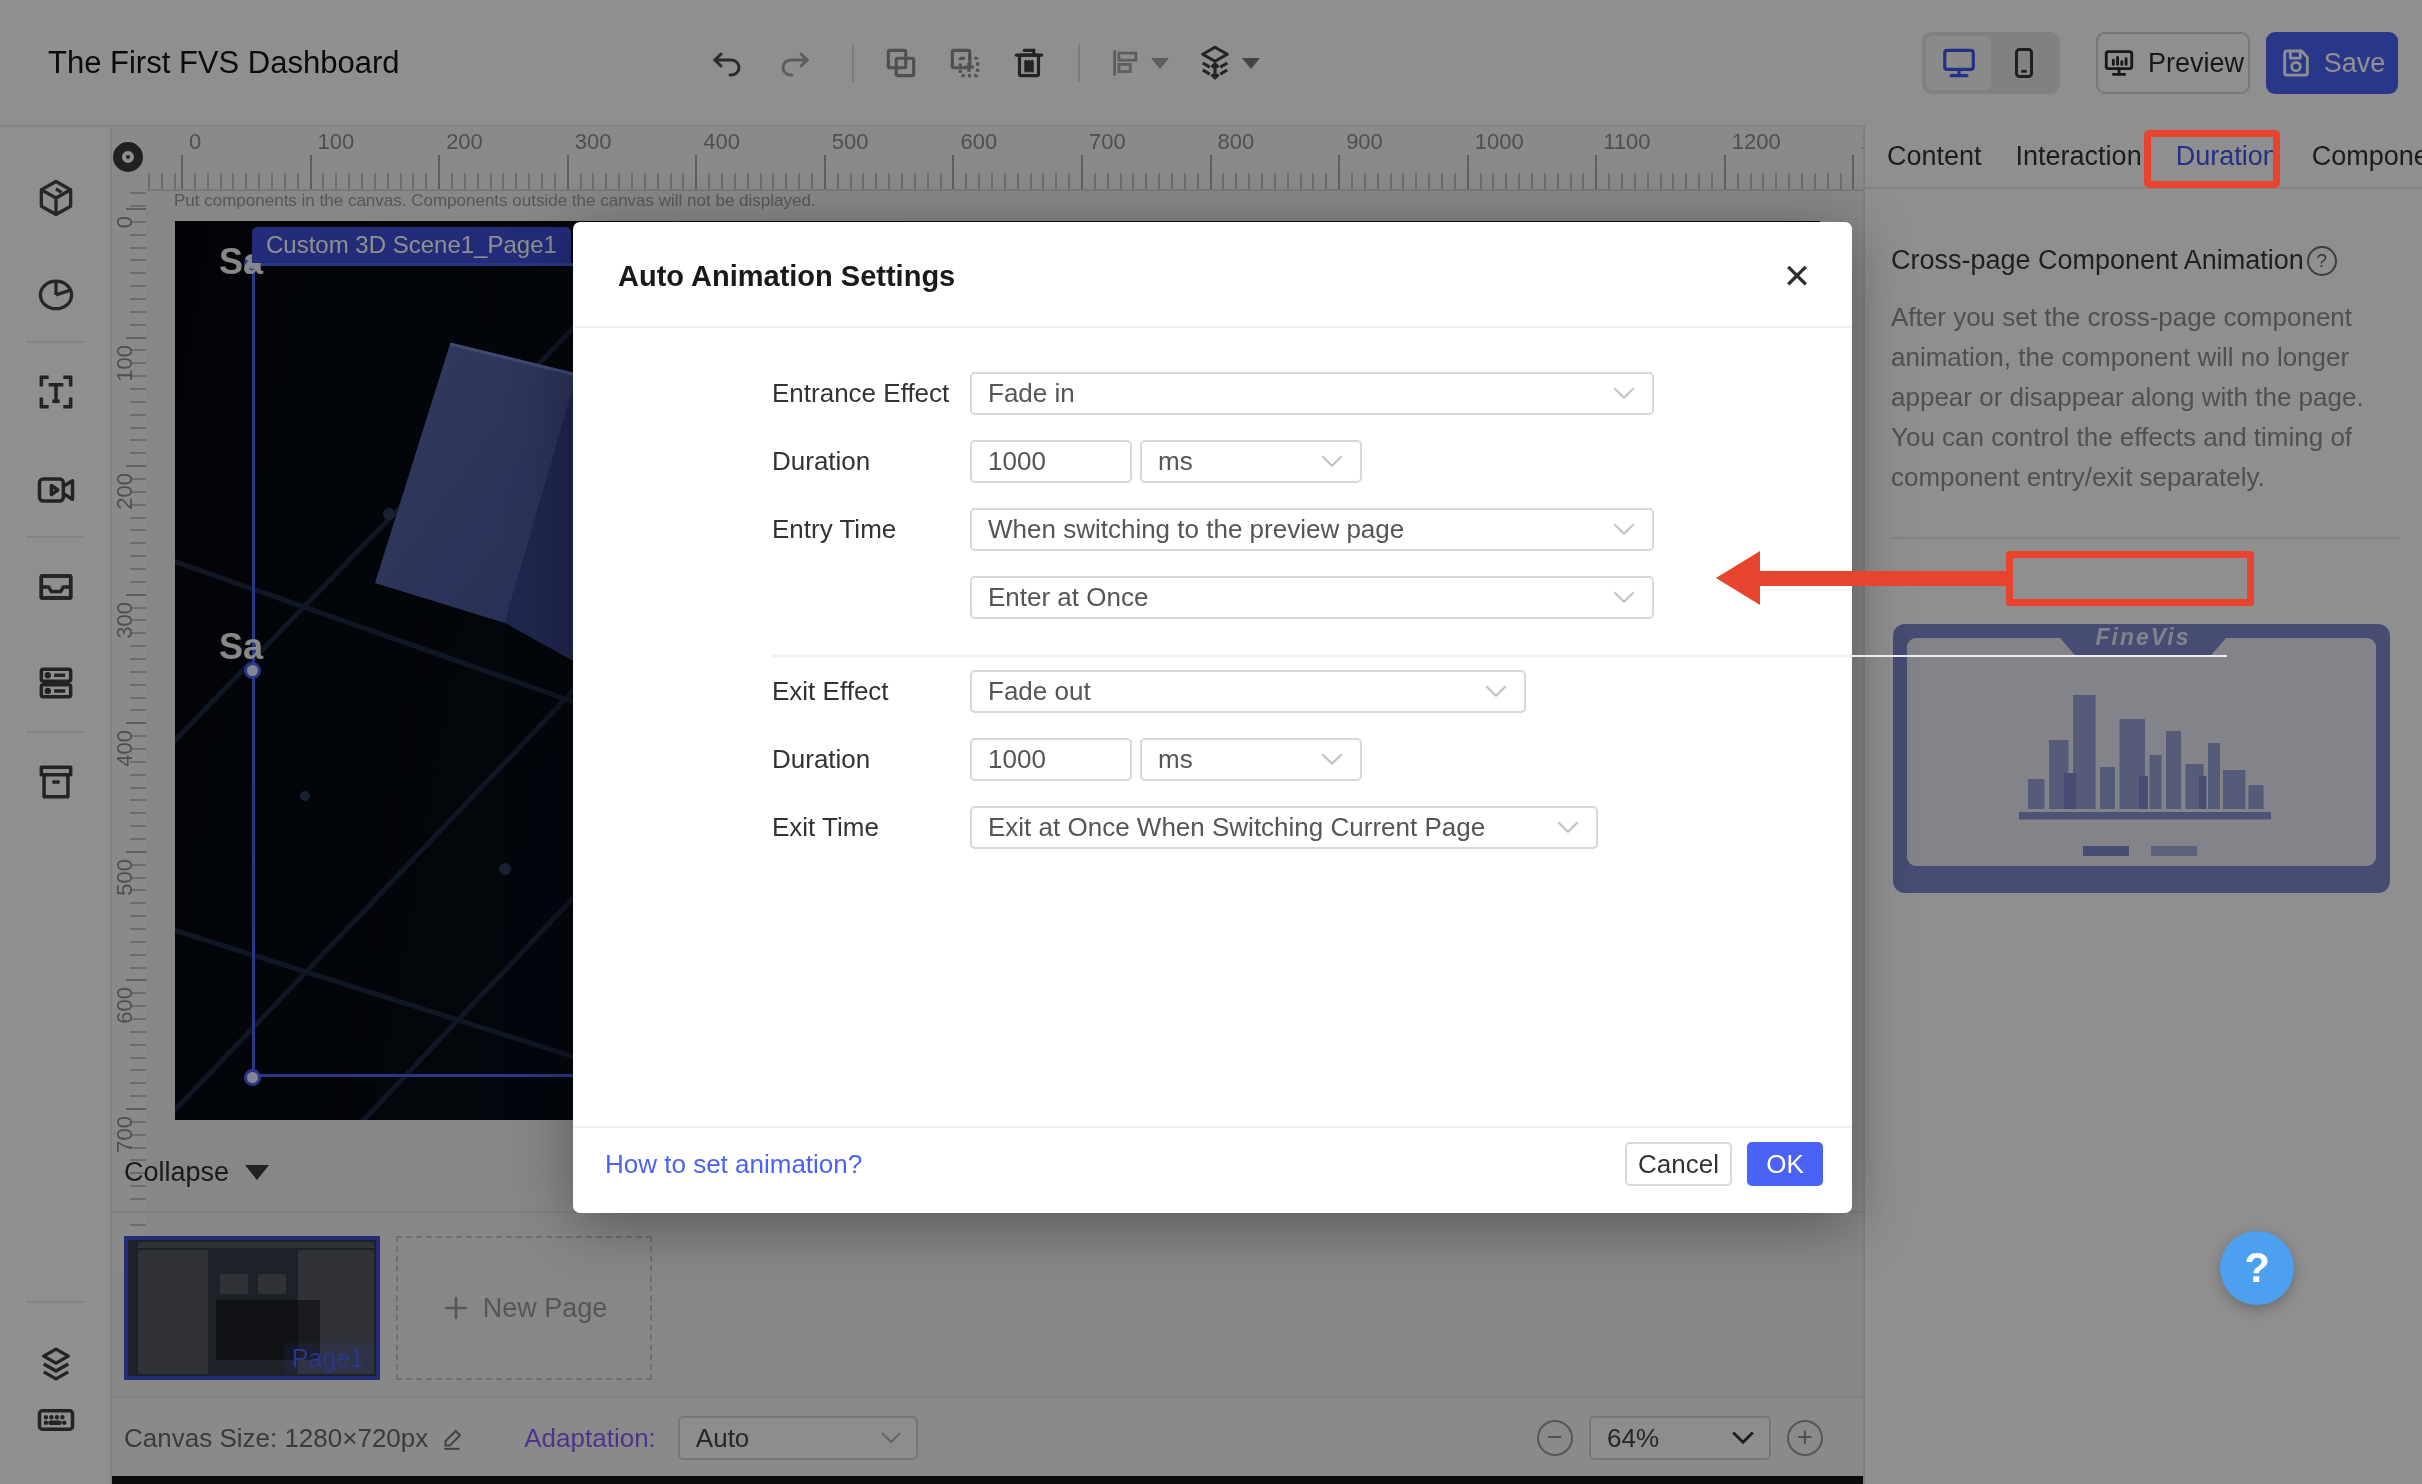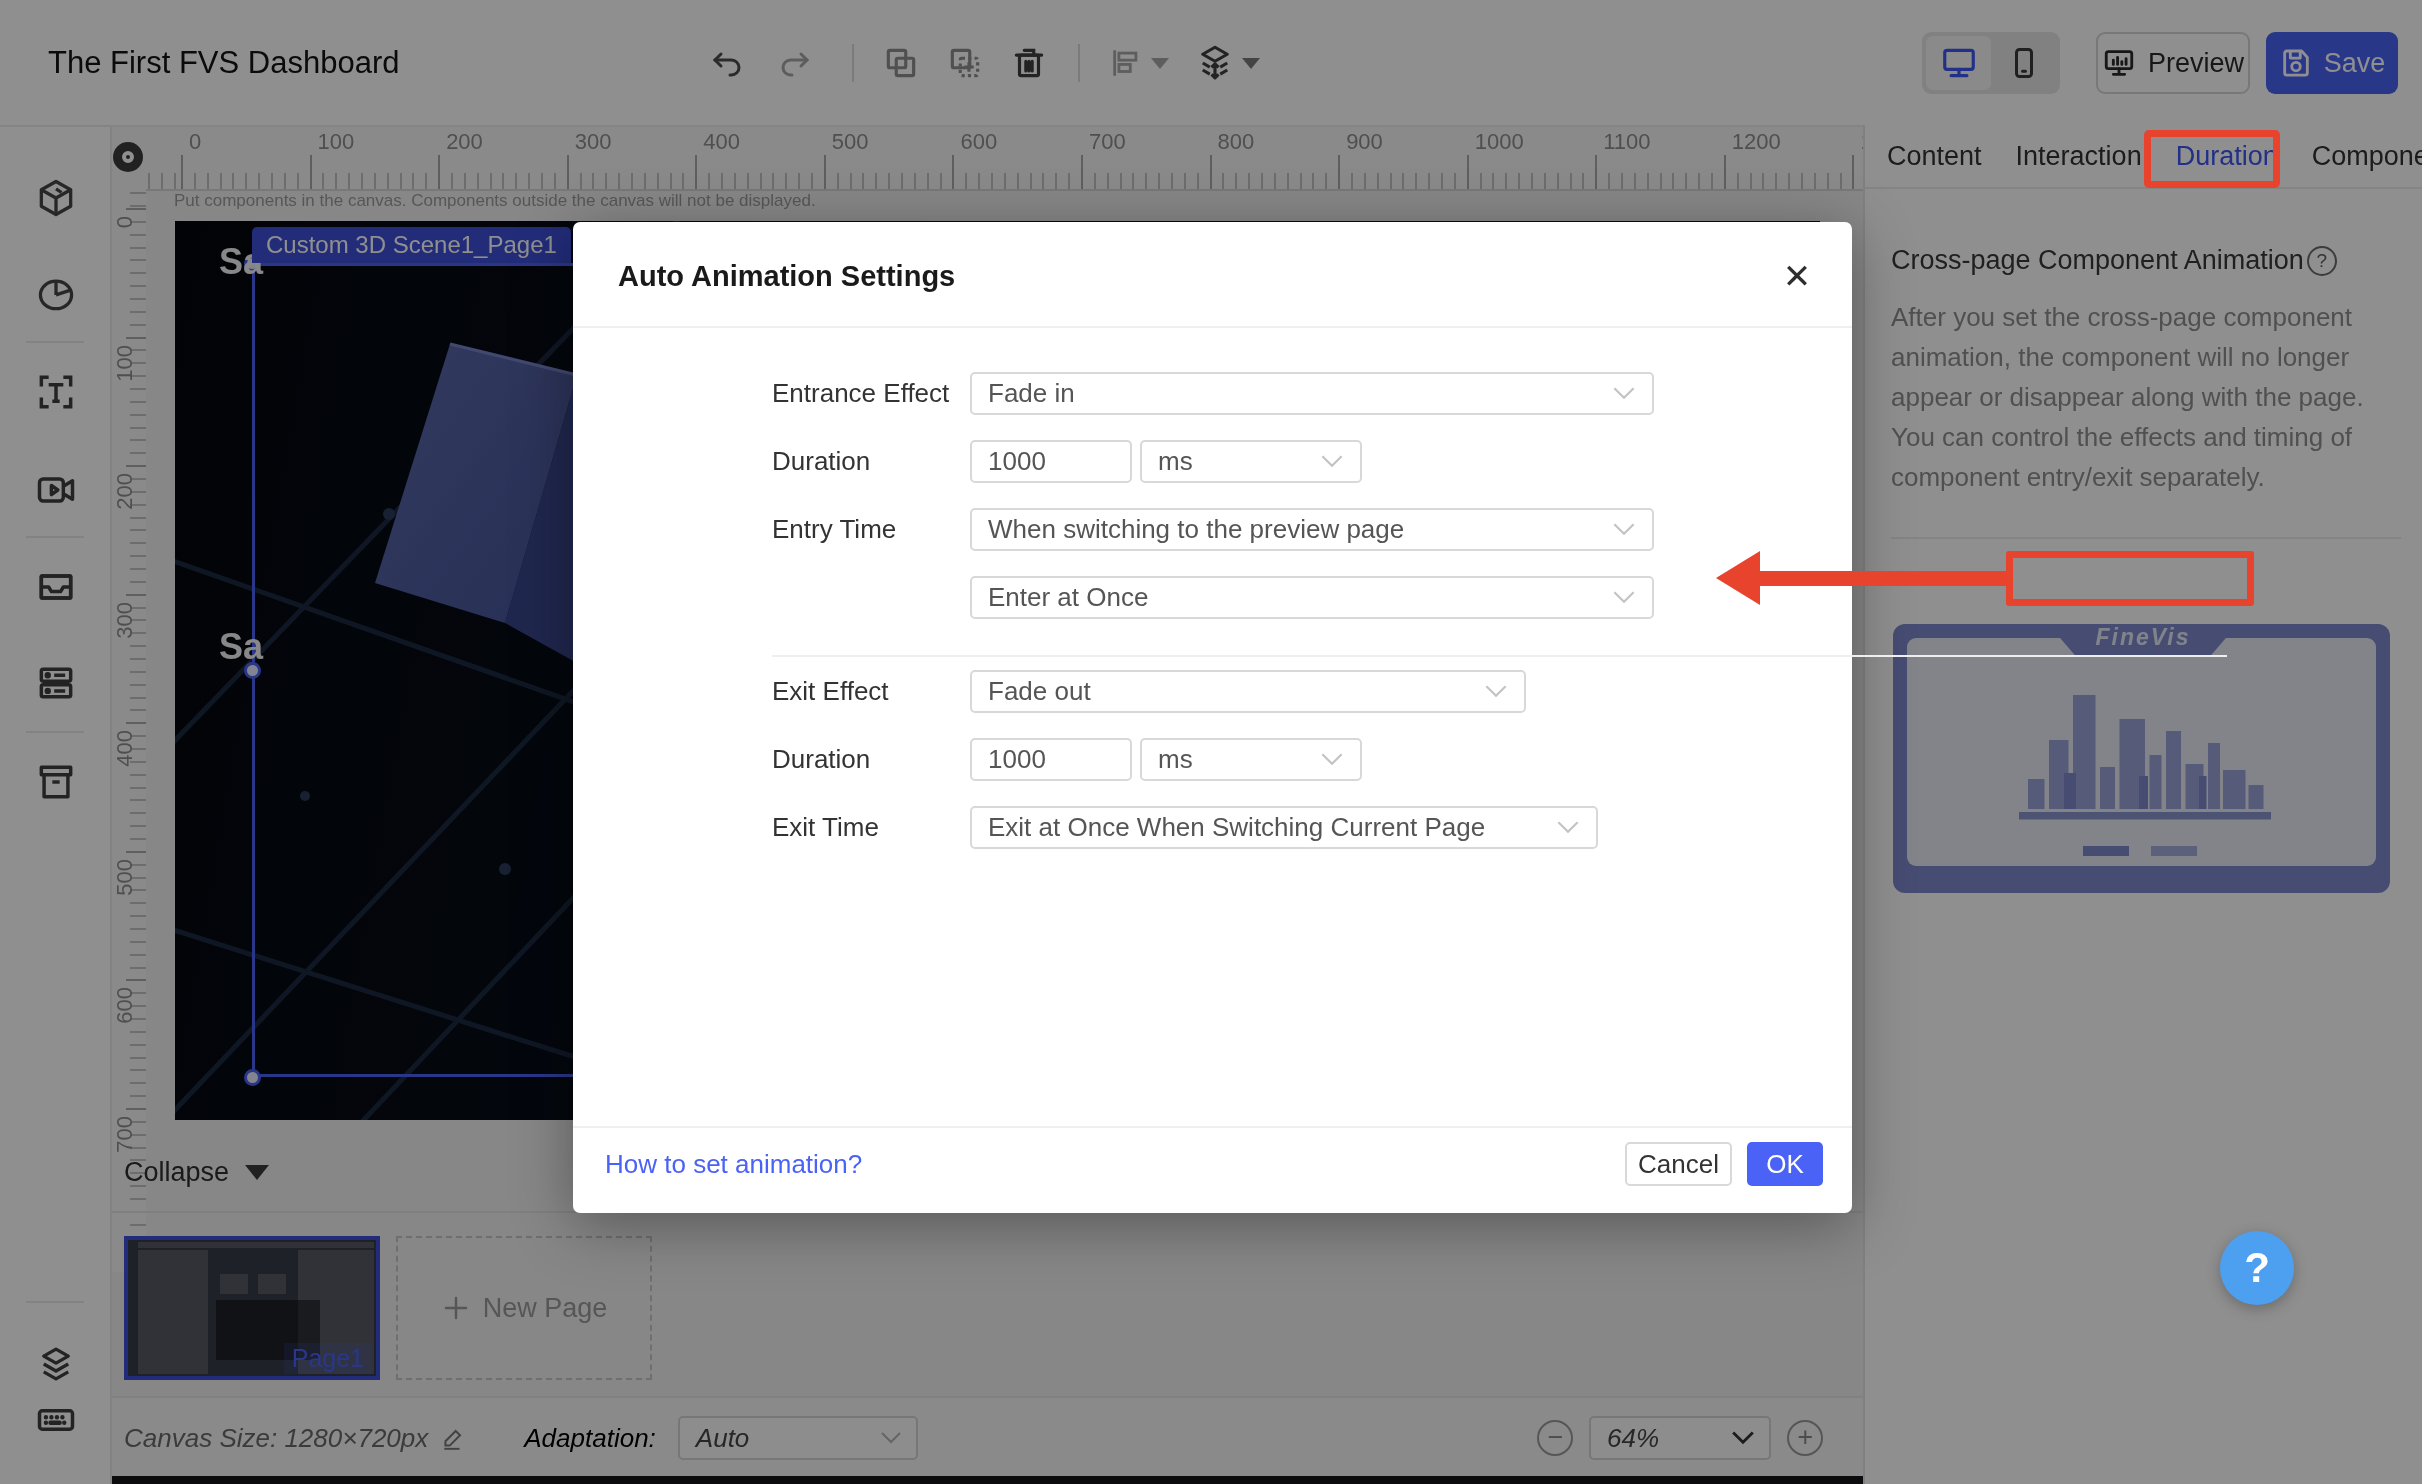--- a/index.html
+++ b/index.html
@@ -49,23 +49,23 @@
 
   
   .collapse-row{left:14px;top:1032px;display:flex;align-items:center;gap:16px;font-size:27px;color:#2f2f2f;}
   .tri-down{width:0;height:0;border-left:12px solid transparent;border-right:12px solid transparent;border-top:15px solid #3c3c3c;}
   .pages-sep{left:0;top:1086px;width:1753px;height:2px;background:#e2e2e3;}
   .page-thumb{left:14px;top:1111px;width:256px;height:144px;border:4px solid #3D4FD8;box-sizing:border-box;background:#363b46;overflow:hidden;}
   .pt-block{position:absolute;background:rgba(255,255,255,0.16);}
   .pt-dark{position:absolute;background:rgba(0,0,0,0.45);}
   .page-label{position:absolute;right:4px;bottom:2px;font-size:25px;color:#4A62F5;background:rgba(74,98,245,0.15);padding:1px 8px;}
   .new-page{left:286px;top:1111px;width:256px;height:144px;border:2px dashed #c6c6c6;box-sizing:border-box;display:flex;align-items:center;justify-content:center;gap:12px;font-size:27px;color:#9a9a9a;}
-  .statusbar{left:0;top:1271px;width:1753px;height:80px;background:#f6f6f7;border-top:2px solid #e6e6e6;display:flex;align-items:center;font-style:italic;}
+  .statusbar{left:0;top:1271px;width:1753px;height:80px;background:#f6f6f7;border-top:2px solid #e6e6e6;display:flex;align-items:center;}
   .canvas-size{margin-left:14px;font-size:26px;color:#6a6a6a;}
-  .adapt-label{margin-left:58px;font-size:26px;color:#000000;}
+  .adapt-label{margin-left:58px;font-size:26px;color:#8b5cf6;}
   .select{border:2px solid #d4d4d4;border-radius:5px;background:#fbfbfb;display:flex;align-items:center;box-sizing:border-box;color:#474747;font-size:26px;}
   .select .chev{margin-left:auto;}
   .adapt-select{margin-left:22px;width:240px;height:44px;padding:0 14px 0 16px;}
   .zoomctl{position:absolute;right:40px;top:0;height:80px;display:flex;align-items:center;gap:16px;}
   .circle-btn{width:36px;height:36px;border-radius:50%;border:2px solid #999;box-sizing:border-box;color:#8a8a8a;font-size:27px;line-height:31px;text-align:center;}
   .zoom-select{width:182px;height:44px;padding:0 14px 0 16px;}
   .bottom-strip{left:0;top:1351px;width:1760px;height:8px;background:#17171c;}
 
   
   .rpanel{left:1863px;top:125px;width:559px;height:1359px;background:#fff;border-left:2px solid #e4e4e4;z-index:5;overflow:hidden;}

